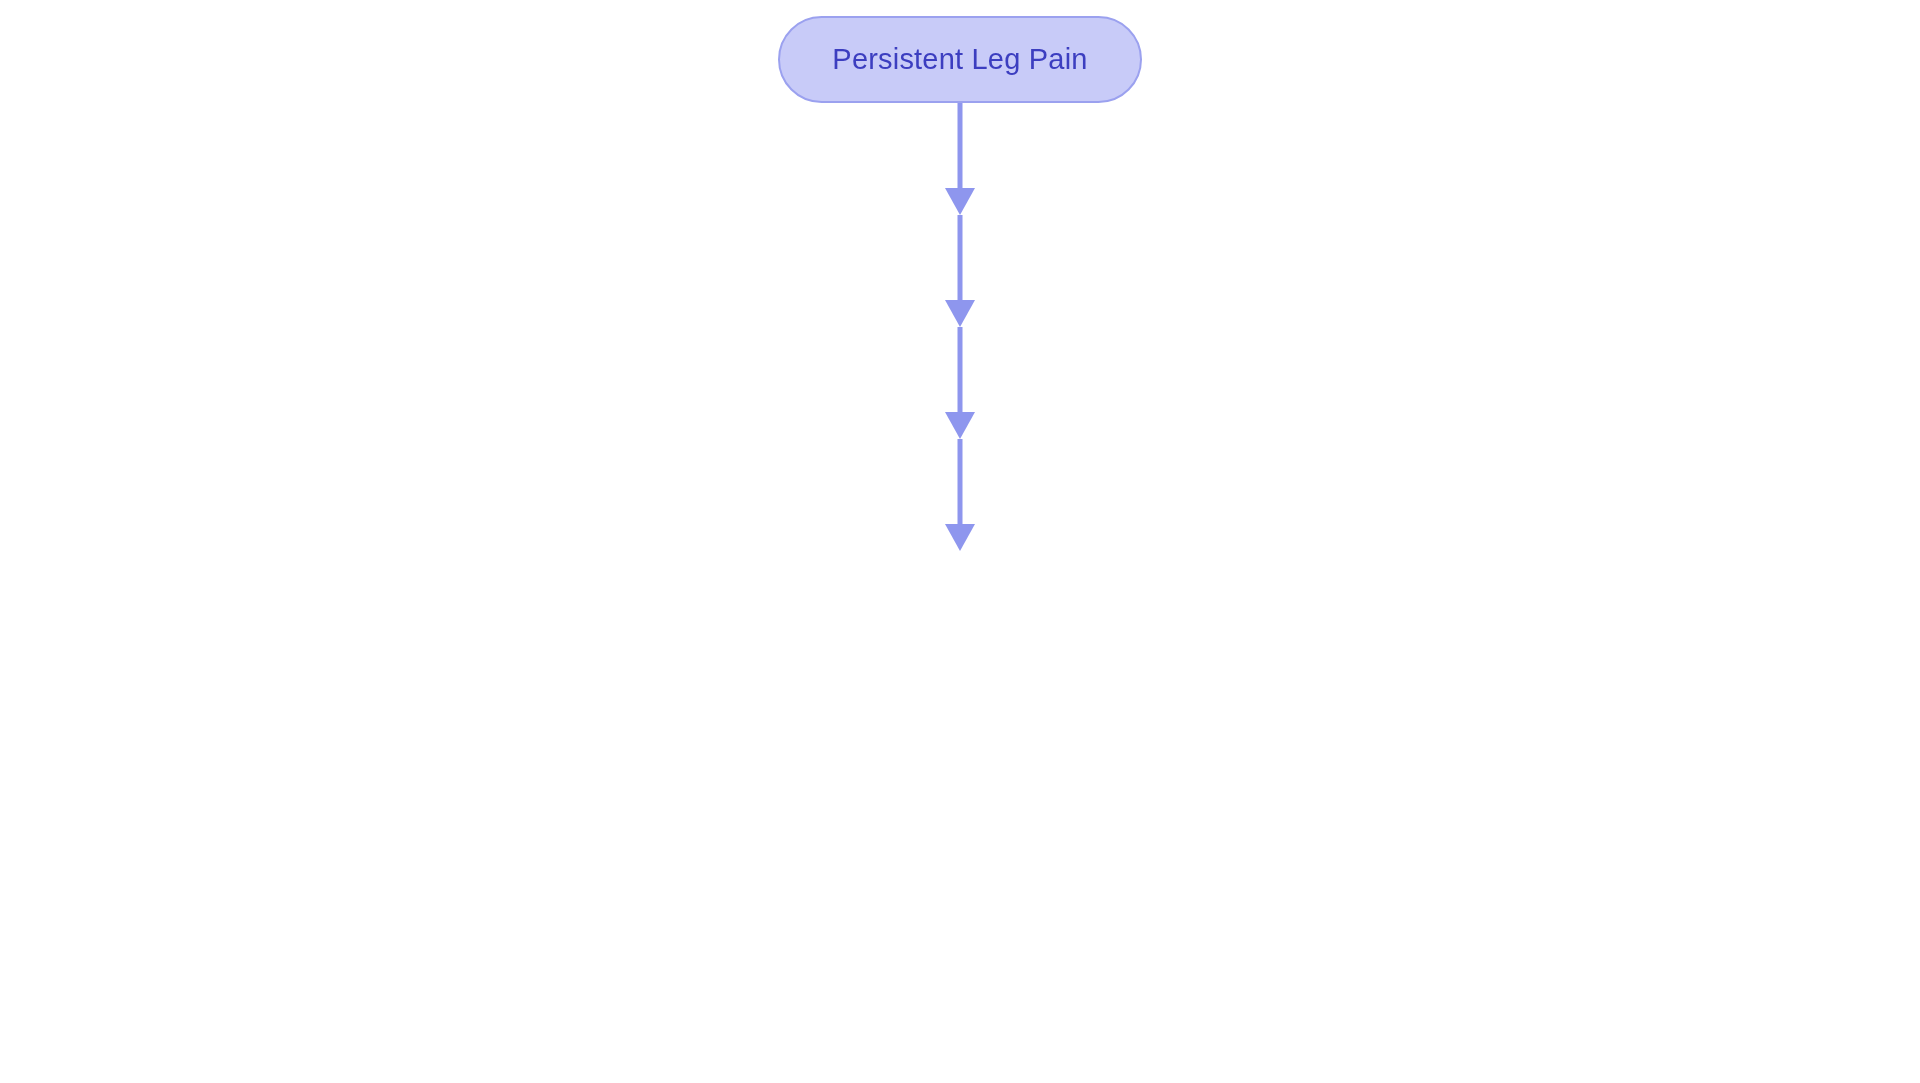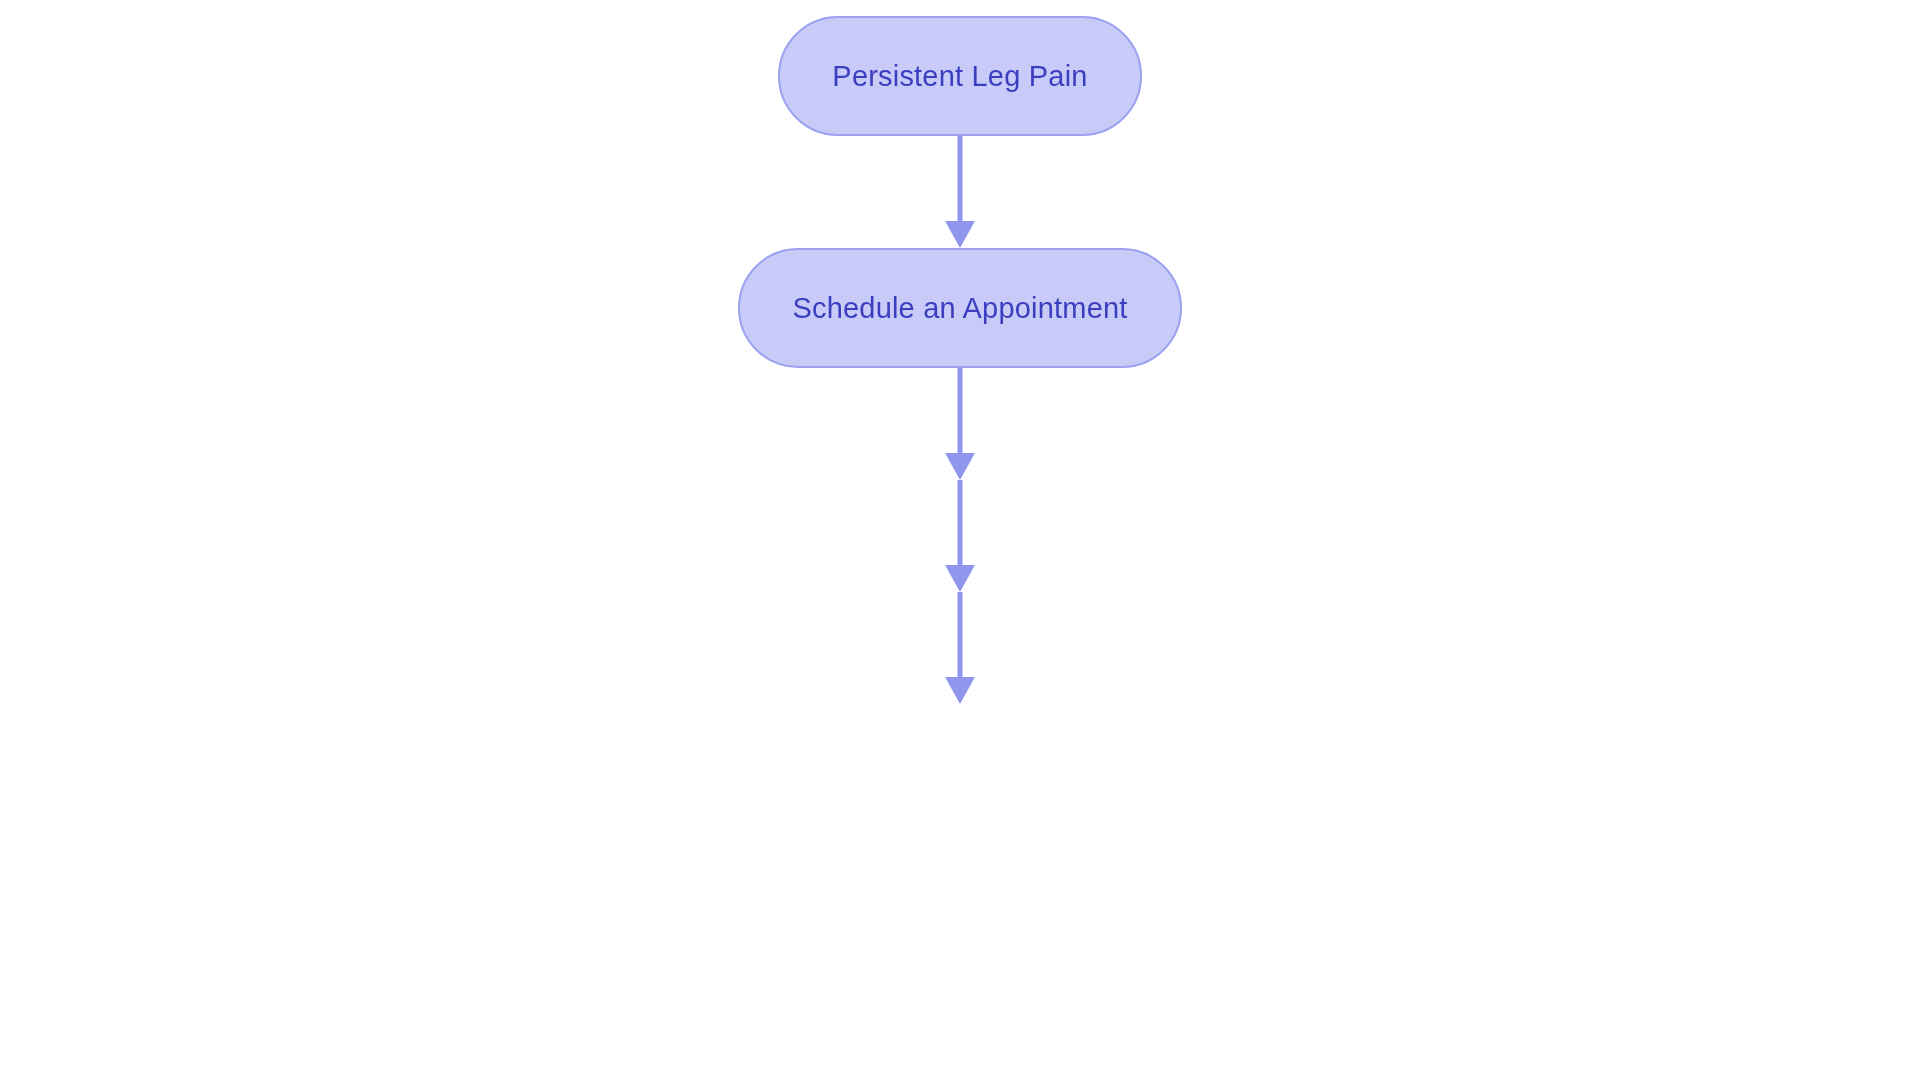--- a/index.html
+++ b/index.html
@@ -24,21 +24,21 @@
   .flow {
     position: absolute;
     top: 16px;
     left: 0;
     width: 100%;
     display: flex;
     flex-direction: column;
     align-items: center;
   }
   .node {
-    height: 120px;
+    height: 87px;
     min-width: 340px;
     padding: 12px 52px;
     border-radius: 60px;
     background: var(--node-fill);
     border: 2px solid var(--node-border);
     display: flex;
     align-items: center;
     justify-content: center;
   }
   .node-label {
@@ -82,23 +82,20 @@
 
 <div class="canvas">
   <div class="flow">
 
     <div class="node">
       <span class="node-label">Persistent Leg Pain</span>
     </div>
 
     <div class="arrow"></div>
 
-    <div class="node">
-      <span class="node-label">Schedule an Appointment</span>
-    </div>
 
     <div class="arrow"></div>
 
 
     <div class="arrow"></div>
 
 
     <div class="arrow"></div>
 
 

